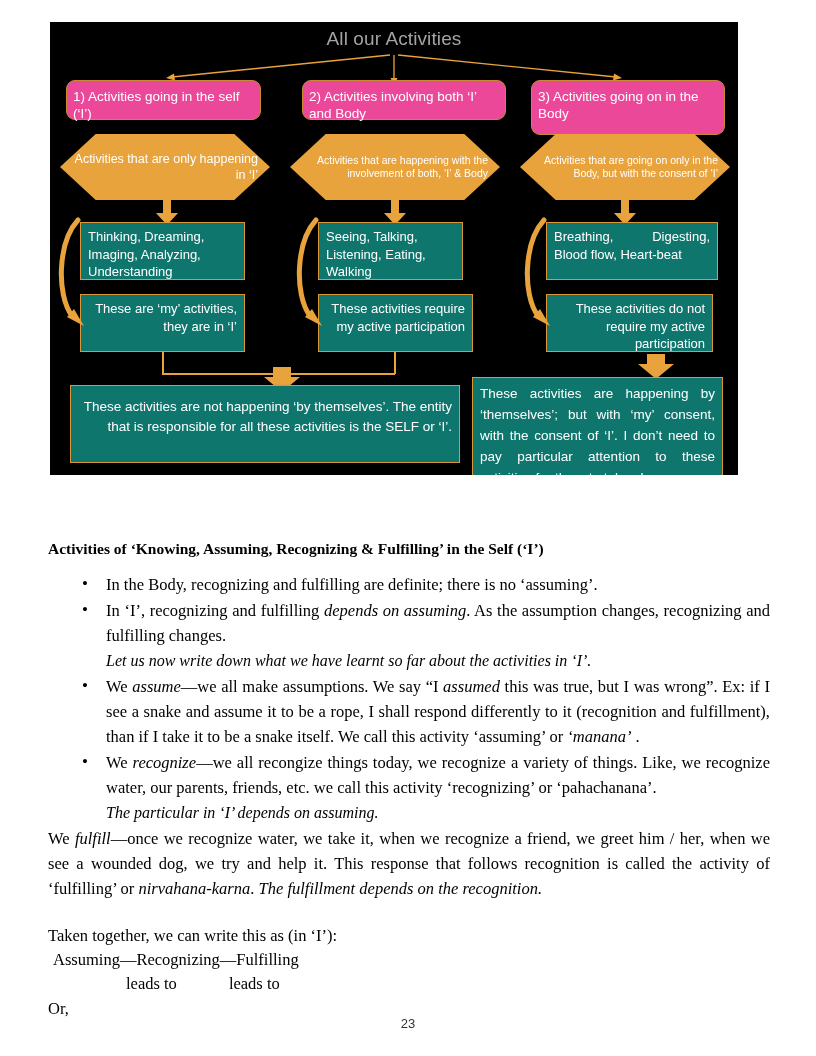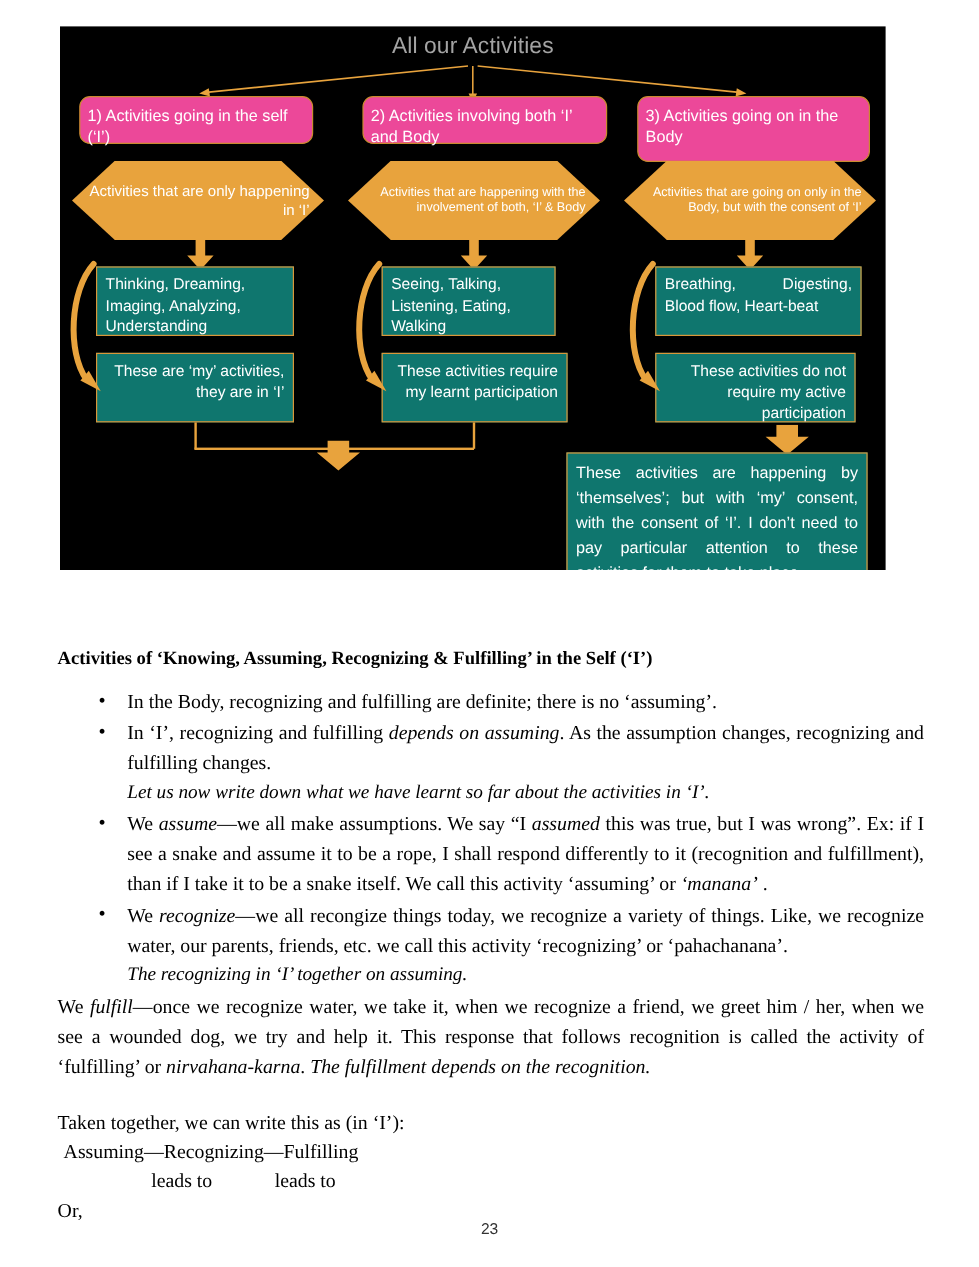--- a/index.html
+++ b/index.html
@@ -205,21 +205,21 @@
     <svg width="24" height="26">
         <polygon points="8,0 16,0 16,13 23,13 12,25 1,13 8,13" fill="#E8A33D"></polygon>
       </svg>
   </div>
 
   <div class="rbox" style="left:268px; top:200px; width:145px; height:58px;">
     <span>Seeing, Talking, Listening, Eating, Walking</span>
   </div>
 
   <div class="rbox center" style="left:268px; top:272px; width:155px; height:58px;">
-    <span>These activities require my learnt participation</span>
+    <span>These activities require my active participation</span>
   </div>
 
   <svg style="position:absolute;left:240px;top:192px;width:40px;height:130px;">
     <path d="M26 6 C 6 28, 4 80, 20 102" stroke="#E8A33D" stroke-width="5" fill="none" stroke-linecap="round"></path>
     <polygon points="32,112 15,103 22,95" fill="#E8A33D"></polygon>
   </svg>
 
   <div class="topbox" style="left:481px; top:58px; width:194px; height:55px;">
     <span>3) Activities going on in the Body</span>
   </div>
@@ -257,20 +257,23 @@
         <polygon points="11,0 29,0 29,10 38,10 20,25 2,10 11,10" fill="#E8A33D"></polygon>
       </svg>
   </div>
 
   <div class="darrow" style="left:586px; top:332px;">
     <svg width="40" height="26">
         <polygon points="11,0 29,0 29,10 38,10 20,25 2,10 11,10" fill="#E8A33D"></polygon>
       </svg>
   </div>
 
+  <div class="rbox center" style="left:20px; top:363px; width:390px; height:78px; font-size:13.5px; line-height:20px; padding-top:11px;">
+    <span>These activities are not happening ‘by themselves’. The entity that is responsible for all these activities is the SELF or ‘I’.</span>
+  </div>
 
   <div class="rbox just" style="left:422px; top:355px; width:251px; height:104px; font-size:13.5px; line-height:21px;">
     <span>These activities are happening by ‘themselves’; but with ‘my’ consent, with the consent of ‘I’. I don’t need to pay particular attention to these activities for them to take place.</span>
   </div>
 
 </div>
 
 <div class="doc">
 
   <div class="heading">Activities of ‘Knowing, Assuming, Recognizing &amp; Fulfilling’ in the Self (‘I’)</div>
@@ -285,21 +288,21 @@
       <span>In ‘I’, recognizing and fulfilling </span><em>depends on assuming</em><span>. As the assumption changes, recognizing and fulfilling changes.</span>
       <span class="sub-italic">Let us now write down what we have learnt so far about the activities in ‘I’.</span>
     </li>
 
     <li>
       <span>We </span><em>assume</em><span>—we all make assumptions. We say “I </span><em>assumed</em><span> this was true, but I was wrong”. Ex: if I see a snake and assume it to be a rope, I shall respond differently to it (recognition and fulfillment), than if I take it to be a snake itself. We call this activity ‘assuming’ or </span><em>‘manana’</em><span> .</span>
     </li>
 
     <li>
       <span>We </span><em>recognize</em><span>—we all recongize things today, we recognize a variety of things. Like, we recognize water, our parents, friends, etc. we call this activity ‘recognizing’ or ‘pahachanana’.</span>
-      <span class="sub-italic">The recognizing in ‘I’ together on assuming.</span>
+      <span class="sub-italic">The particular in ‘I’ depends on assuming.</span>
     </li>
 
   </ul>
 
   <p class="para"><span>We </span><em>fulfill</em><span>—once we recognize water, we take it, when we recognize a friend, we greet him / her, when we see a wounded dog, we try and help it. This response that follows recognition is called the activity of ‘fulfilling’ or </span><em>nirvahana-karna</em><span>. </span><em>The fulfillment depends on the recognition.</em></p>
 
   <div class="gap"></div>
 
   <p class="para-plain">Taken together, we can write this as (in ‘I’):</p>
   <p class="chain">Assuming—Recognizing—Fulfilling</p>

